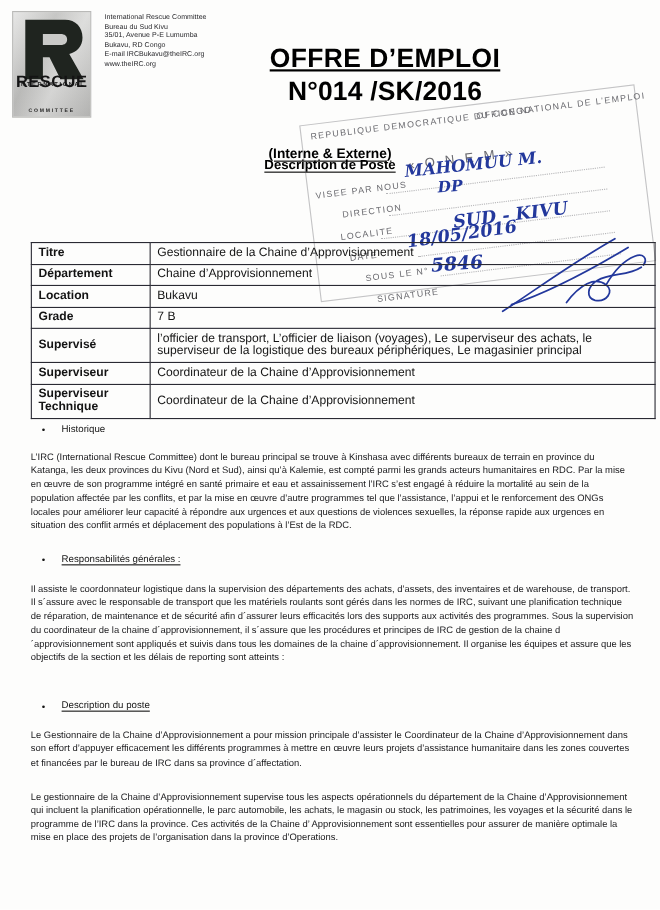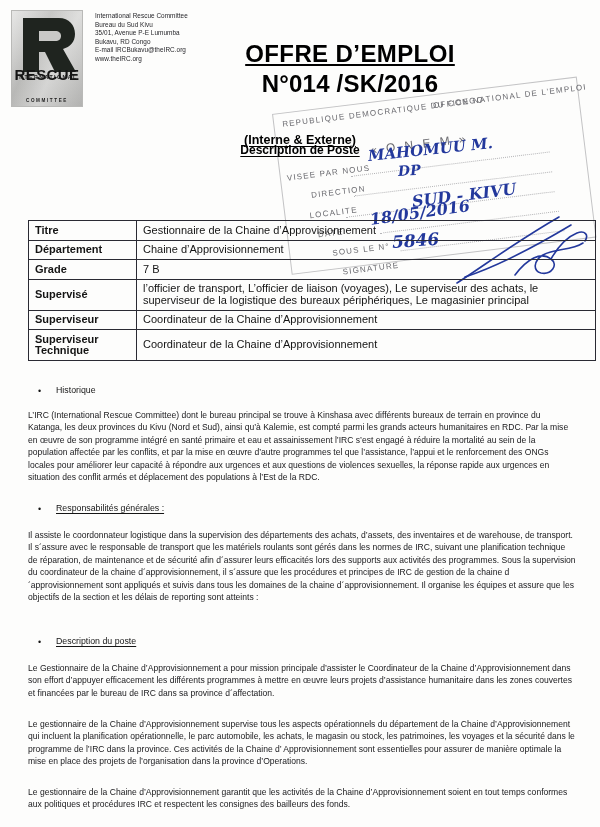--- a/index.html
+++ b/index.html
@@ -330,20 +330,24 @@
     <tbody>
       <tr>
         <td class="lbl">Titre</td>
         <td class="val">Gestionnaire de la Chaine d’Approvisionnement</td>
       </tr>
       <tr>
         <td class="lbl">Département</td>
         <td class="val">Chaine d’Approvisionnement</td>
       </tr>
       <tr>
+        <td class="lbl">Location</td>
+        <td class="val">Bukavu</td>
+      </tr>
+      <tr>
         <td class="lbl">Grade</td>
         <td class="val">7 B</td>
       </tr>
       <tr>
         <td class="lbl">Supervisé</td>
         <td class="val">l’officier de transport, L’officier de liaison (voyages), Le superviseur des achats, le superviseur de la logistique des bureaux périphériques, Le magasinier principal</td>
       </tr>
       <tr>
         <td class="lbl">Superviseur</td>
         <td class="val">Coordinateur  de la Chaine d’Approvisionnement</td>
@@ -366,15 +370,14 @@
     <span class="u">Responsabilités générales :</span>
   </div>
   <div class="para" style="top:529px;">Il assiste le coordonnateur logistique dans la supervision des départements des achats, d’assets, des inventaires et de warehouse, de transport. Il s´assure avec le responsable de transport que les matériels roulants sont gérés dans les normes de IRC, suivant une planification technique de réparation, de maintenance et de sécurité afin d´assurer leurs efficacités lors des supports aux activités des programmes. Sous la supervision du coordinateur de la chaine d´approvisionnement, il s´assure que les procédures et principes de IRC de gestion de la chaine d ´approvisionnement sont appliqués et suivis dans tous les domaines de la chaine d´approvisionnement. Il organise les équipes et assure que les objectifs de la section et les délais de reporting  sont atteints :</div>
 
   <div class="bullet-head" style="top:636px;">
     <span class="dot">•</span>
     <span class="u">Description du poste</span>
   </div>
   <div class="para" style="top:662px;">Le Gestionnaire de la Chaine d’Approvisionnement  a pour mission principale d’assister le Coordinateur de la Chaine d’Approvisionnement dans son effort d’appuyer efficacement les différents programmes à mettre en œuvre leurs projets d’assistance humanitaire dans les zones couvertes et financées par le bureau de IRC dans sa province d´affectation.</div>
   <div class="para" style="top:718px;">Le gestionnaire de la Chaine d’Approvisionnement supervise tous les aspects opérationnels du département de la Chaine d’Approvisionnement qui incluent la planification opérationnelle, le parc automobile, les achats, le magasin ou stock, les patrimoines, les voyages et la sécurité dans le programme de l’IRC dans la province. Ces activités de la Chaine d’ Approvisionnement sont essentielles pour assurer de manière optimale la mise en place des  projets de l’organisation dans la province d’Operations.</div>
-  <div class="para" style="top:786px;">Le gestionnaire de la Chaine d’Approvisionnement  garantit que les activités de la Chaine d’Approvisionnement soient en tout temps conformes aux politiques et procédures IRC et respectent les consignes des bailleurs des fonds.</div>
 
 </div>
 
 </body></html>

